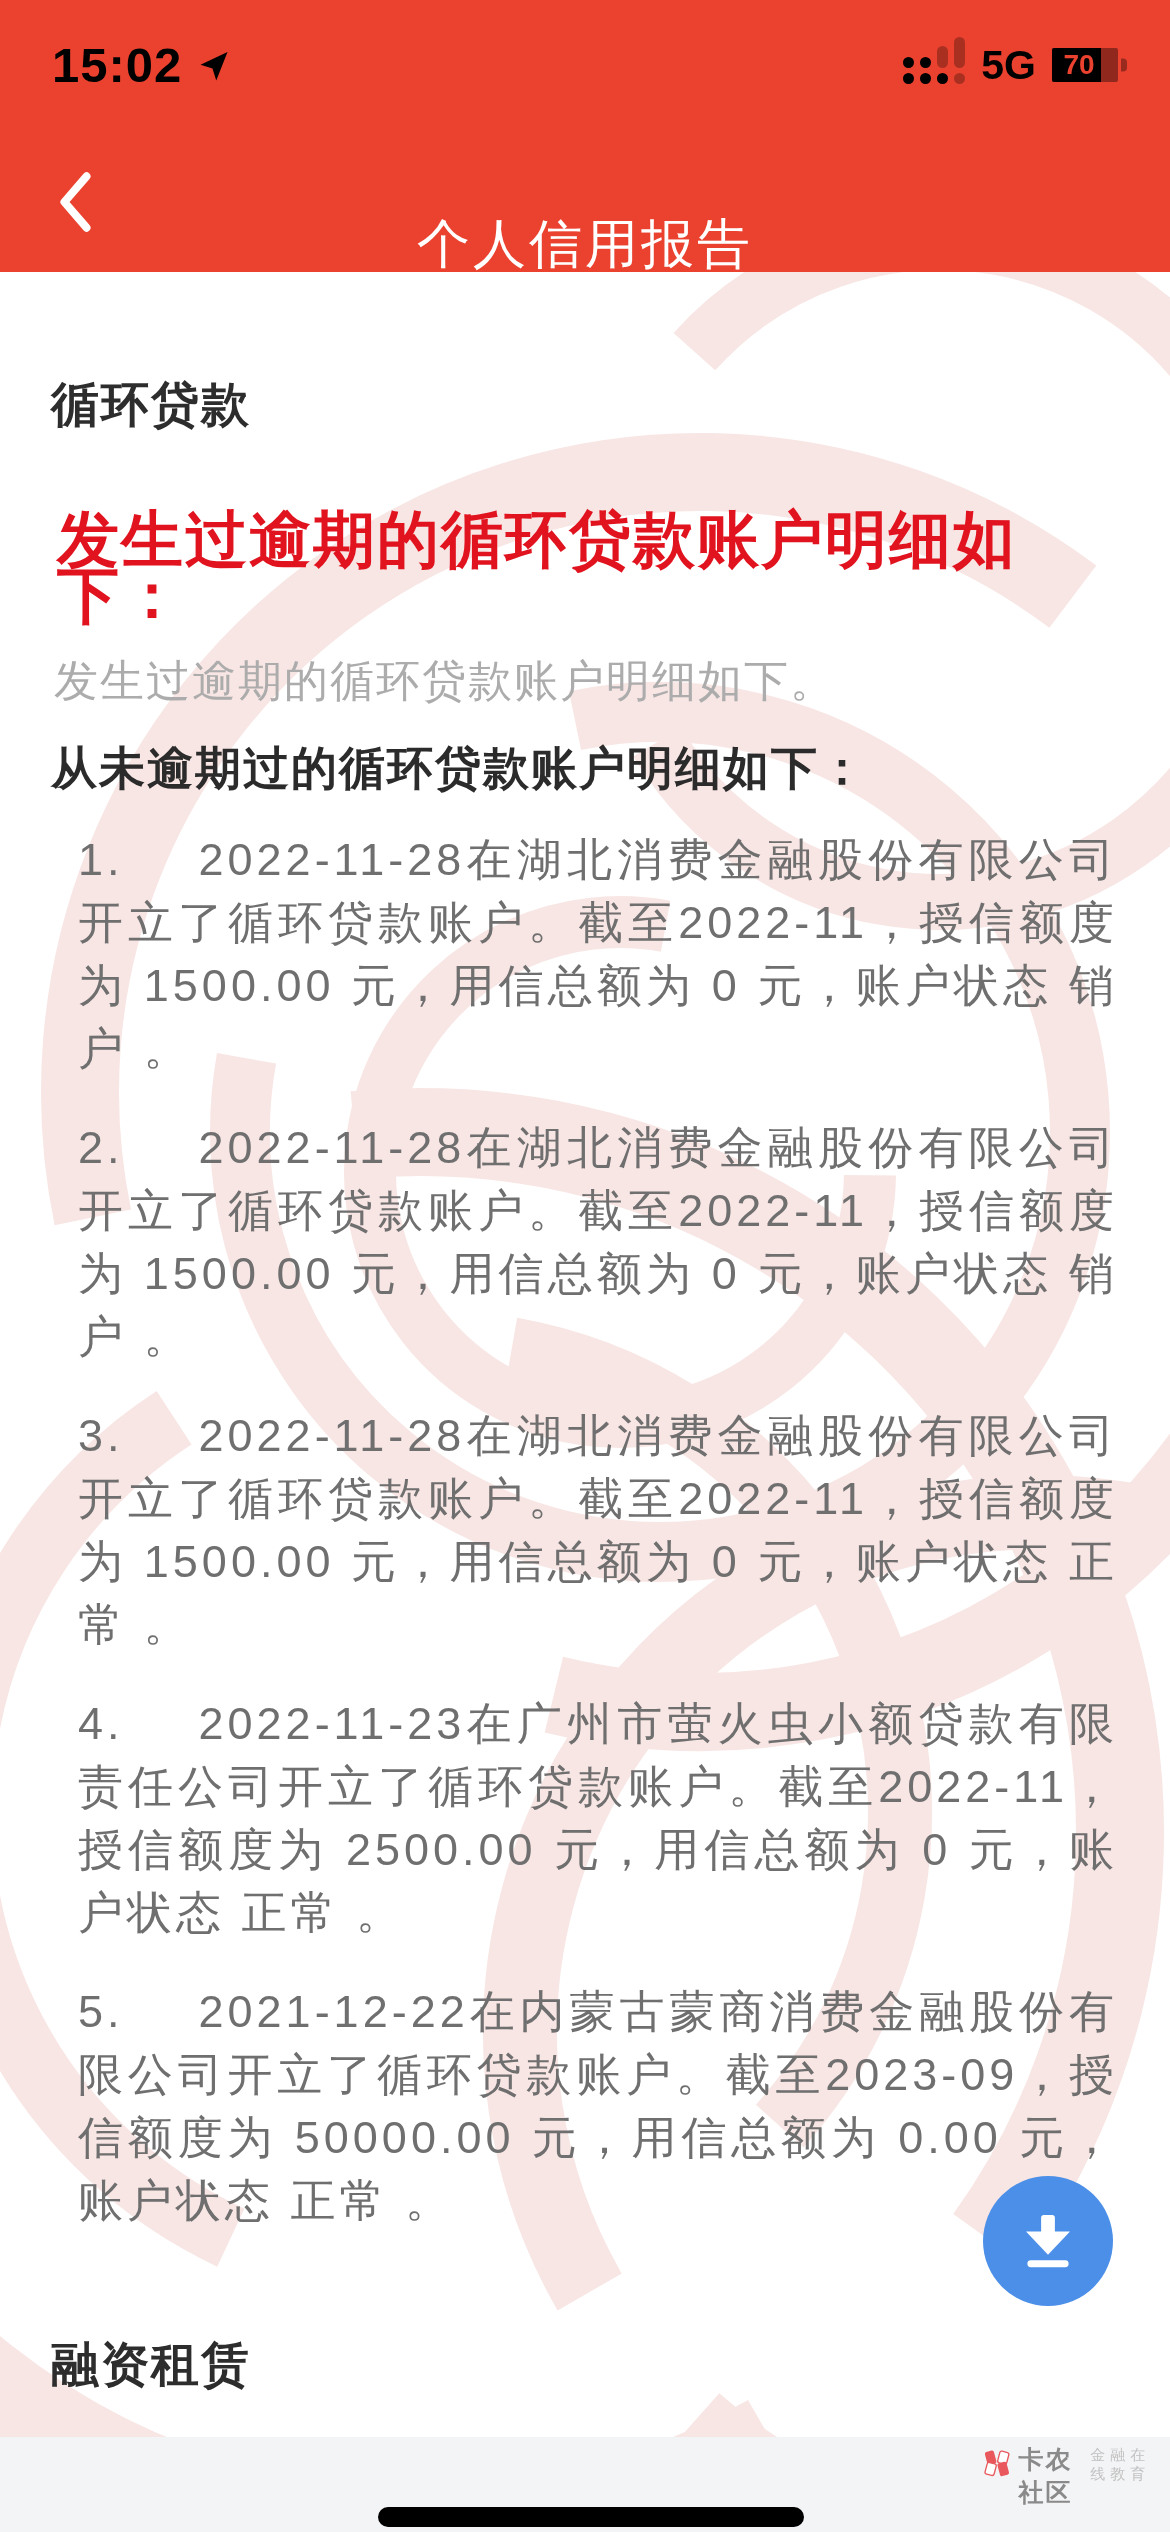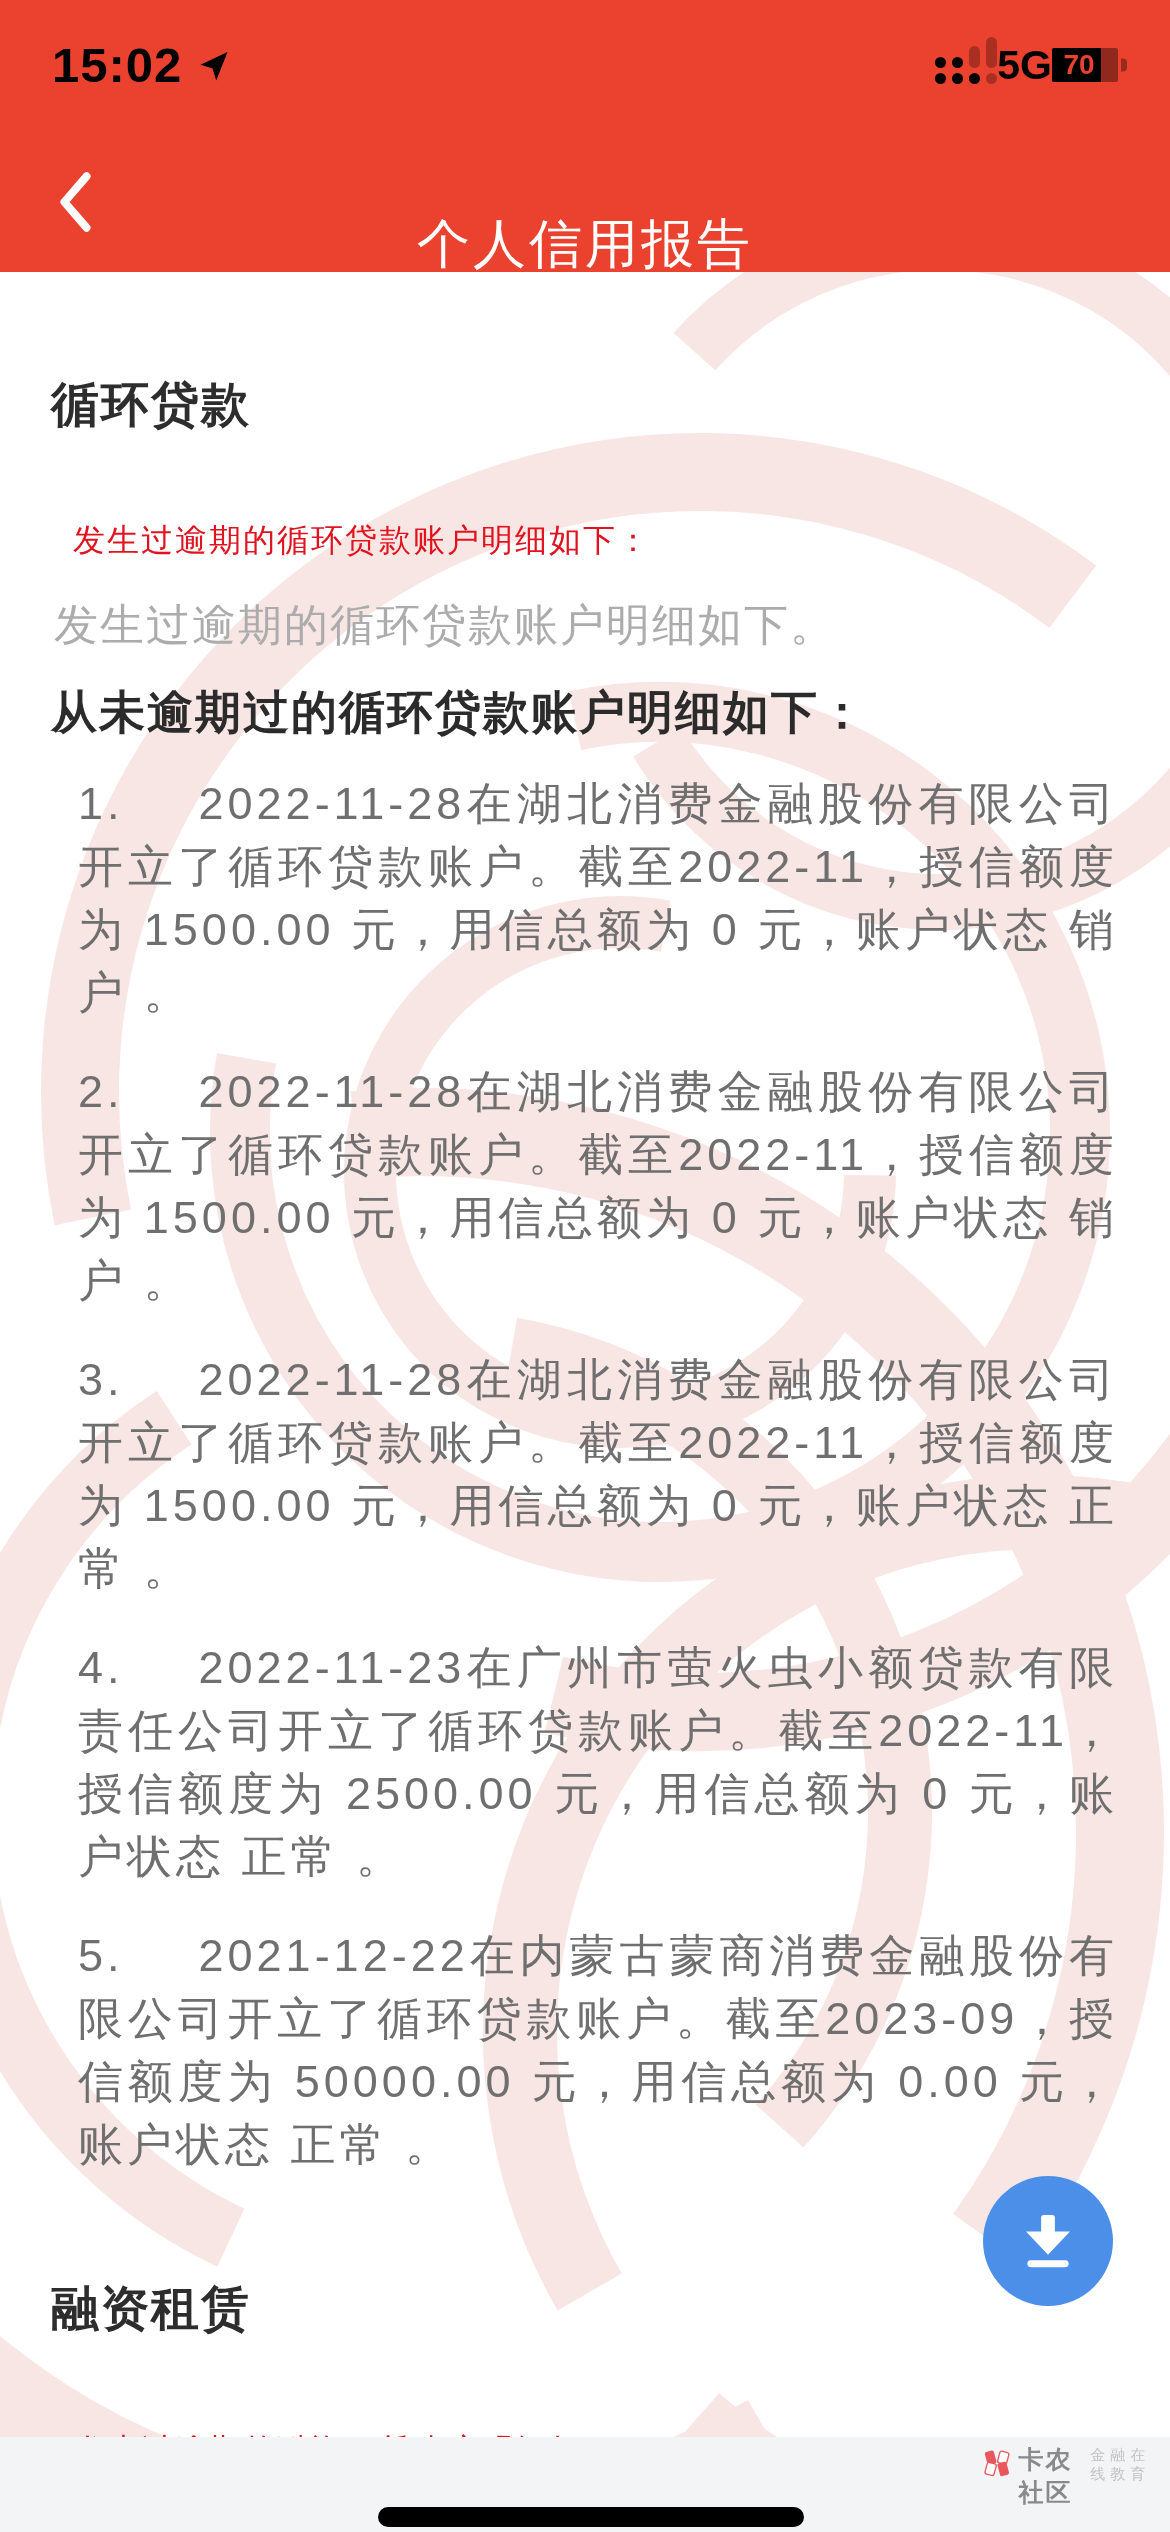--- a/index.html
+++ b/index.html
@@ -17,21 +17,21 @@
     background:#EA422F;z-index:3;
   }
   .status-bar{
     position:absolute;left:0;top:30px;width:1170px;height:70px;
     display:flex;align-items:center;justify-content:space-between;
     padding:0 52px;box-sizing:border-box;color:#000;
   }
   .sb-left{display:flex;align-items:center;gap:14px;}
   .sb-time{font-size:49px;font-weight:700;letter-spacing:1px;}
   .loc-icon{width:36px;height:36px;margin-top:4px;}
-  .sb-right{display:flex;align-items:center;}
+  .sb-right{display:flex;align-items:center;gap:16px;}
   .signal{display:flex;align-items:flex-end;gap:6px;height:40px;padding-bottom:2px;}
   .sig-col{display:flex;flex-direction:column;align-items:center;gap:5px;}
   .dot{width:11px;height:11px;border-radius:50%;background:#000;}
   .dot.faded{background:rgba(0,0,0,0.28);}
   .pill{width:11px;border-radius:6px;background:rgba(0,0,0,0.28);}
   .pill.h22{height:22px;}
   .pill.h31{height:31px;}
   .sb-net{font-size:41px;font-weight:600;}
   .battery{position:relative;width:66px;height:34px;border-radius:2px;
     background:rgba(0,0,0,0.38);overflow:hidden;text-decoration:underline;}
@@ -44,22 +44,22 @@
   .sb-right{position:relative;}
   .nav-bar{position:absolute;left:0;top:156px;width:1170px;height:90px;}
   .back-btn{position:absolute;left:40px;top:12px;width:70px;height:70px;
     background:none;border:none;padding:0;cursor:pointer;}
   .nav-title{position:absolute;left:0;top:14px;width:1170px;text-align:center;
     color:#ffffff;font-size:53px;font-weight:500;letter-spacing:3px;margin-top:39px;}
   
   .content{position:relative;z-index:1;padding:272px 60px 0 35px;}
   .sec-title{margin:104px 0 0 0;font-size:48px;line-height:58px;
     font-weight:700;color:#2D2D2D;letter-spacing:2px;}
-  .alert-heading{margin:78px 0 0 22px;font-size:32px;line-height:56px;
-    font-weight:400;color:#E0131F;letter-spacing:2px;}
+  .alert-heading{margin:78px 0 0 6px;font-size:62px;line-height:56px;
+    font-weight:700;color:#E0131F;letter-spacing:2px;}
   .muted-note{margin:30px 0 0 3px;font-size:44px;line-height:54px;
     font-weight:400;color:#ACACAC;letter-spacing:2px;}
   .clean-heading{margin:32px 0 16px 0;font-size:46px;line-height:56px;
     font-weight:700;color:#2B2B2B;letter-spacing:2px;}
   .loan-list{margin:32px 0 0 0;padding-left:27px;}
   .loan-item{margin:0 0 36px 0;font-size:45px;line-height:63px;color:#6F6F6F;
     letter-spacing:4px;text-align:justify;text-align-last:left;max-width:1040px;}
   .loan-item .num{margin-right:75px;}
   .sec-title.second{}
   .alert-heading.second{margin-top:84px;}

